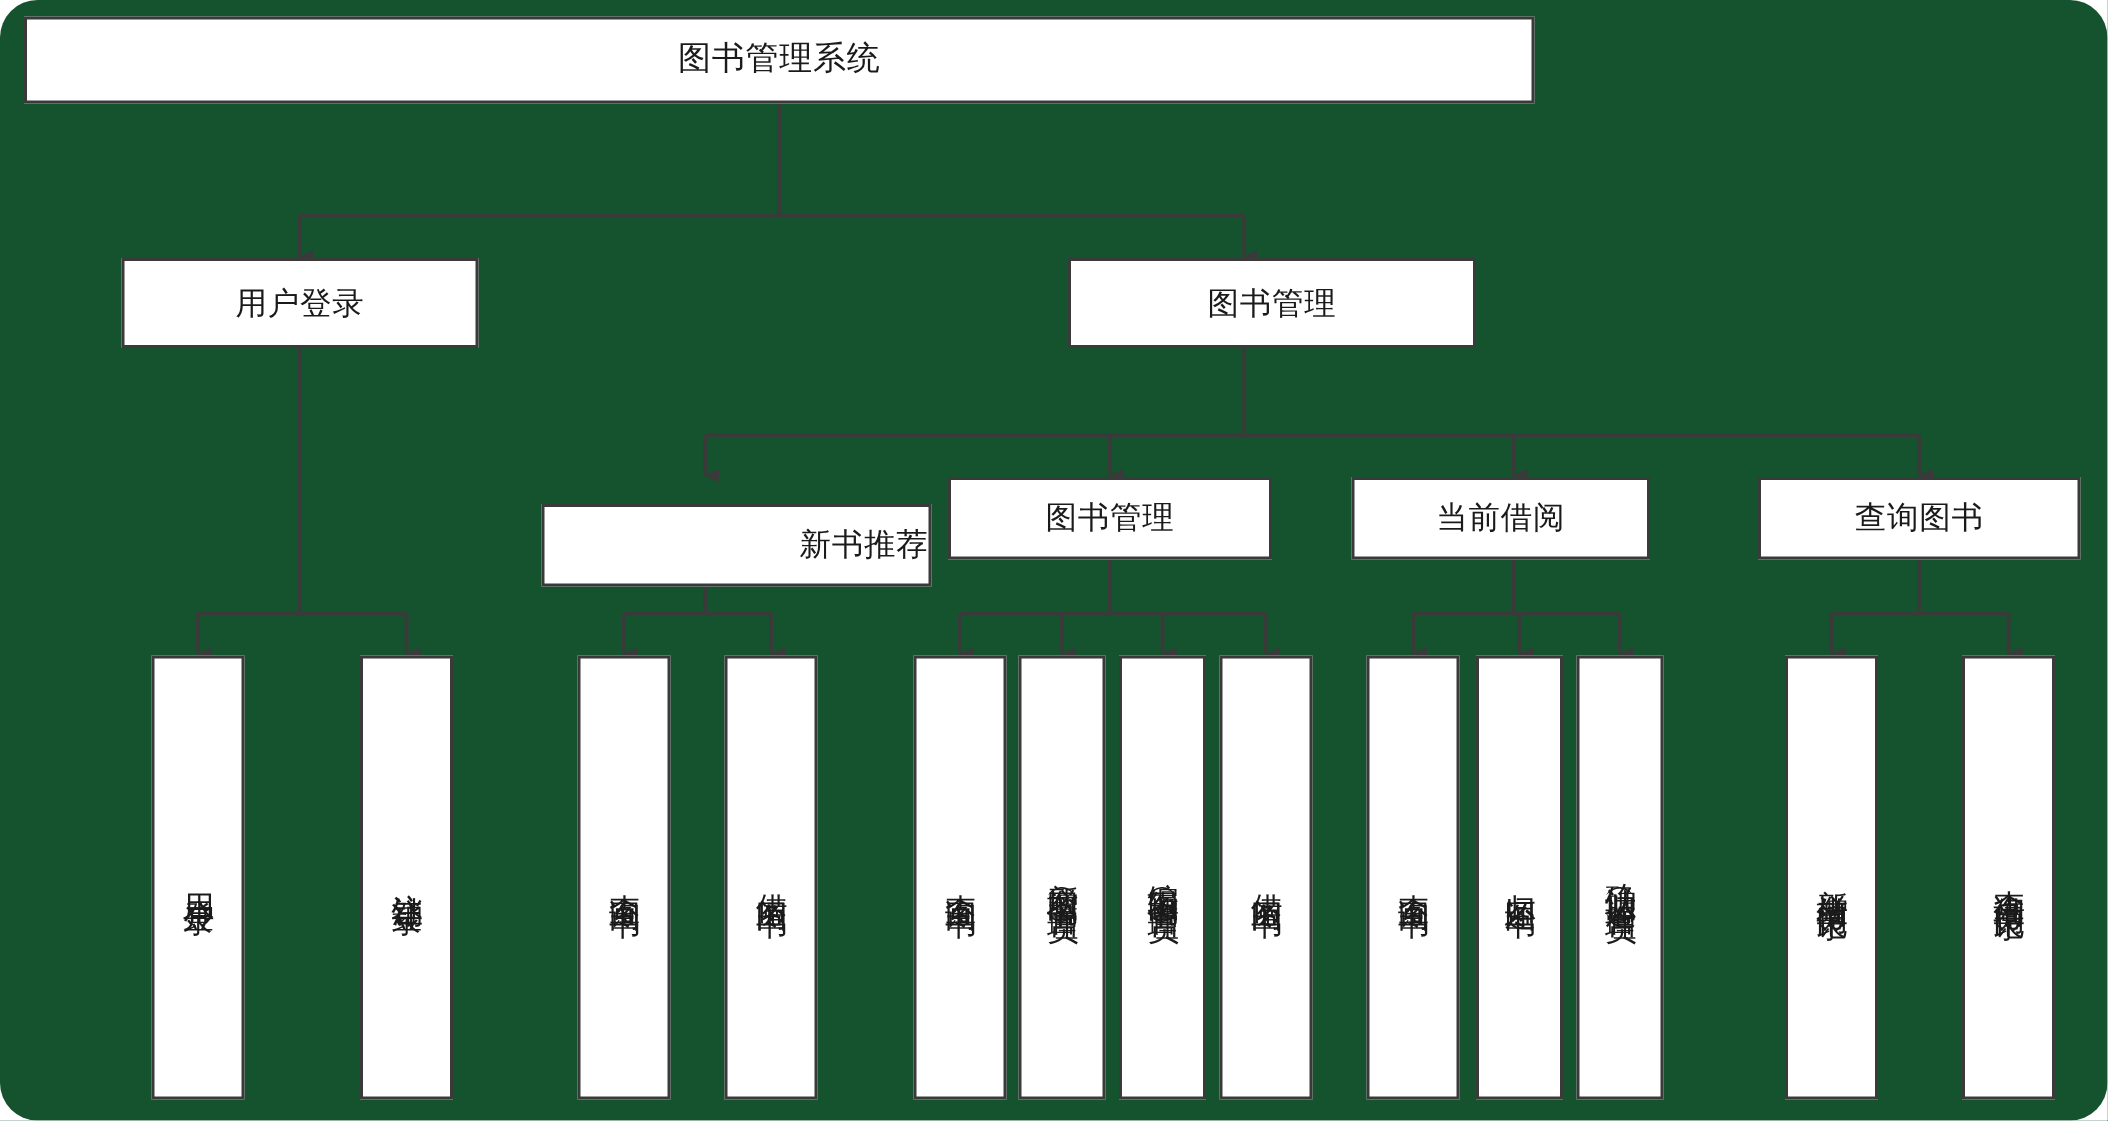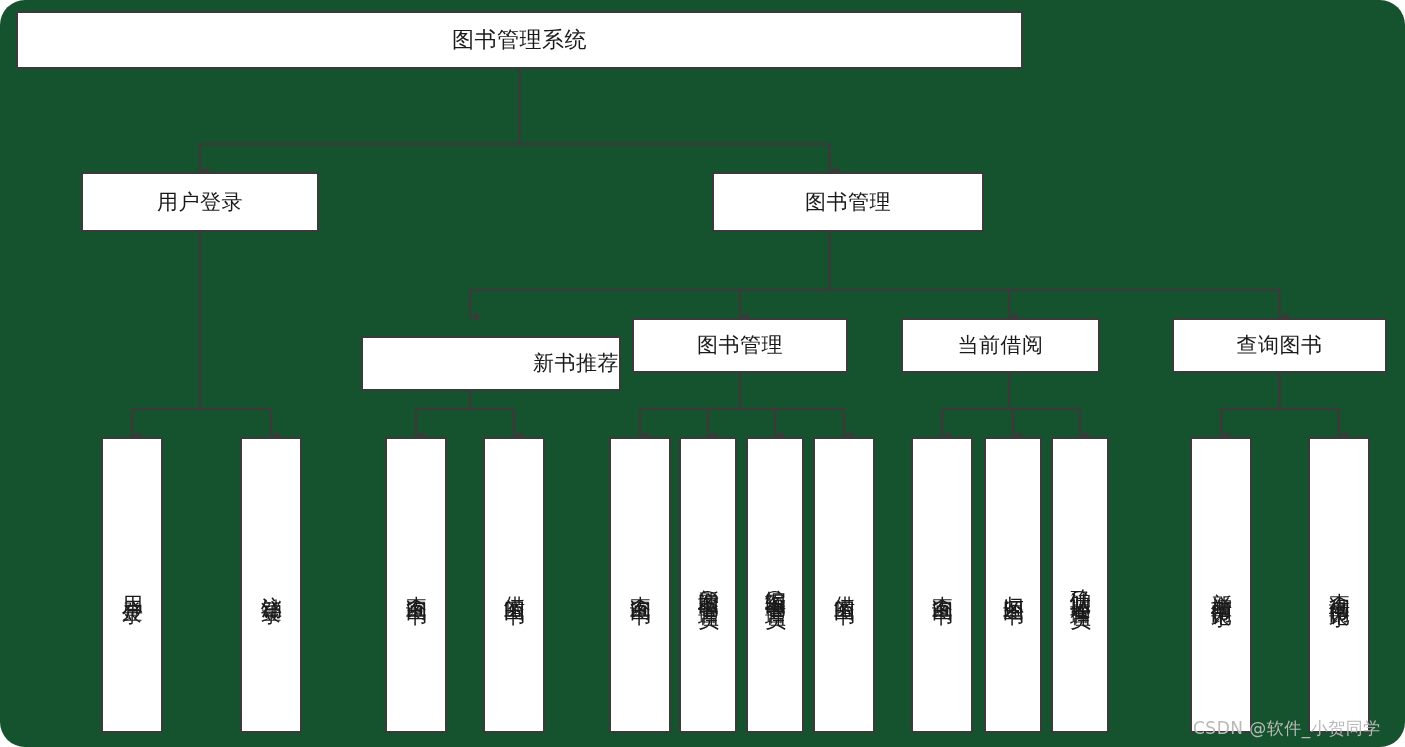--- a/index.html
+++ b/index.html
@@ -173,14 +173,13 @@
       <div class="node vert" style="left: 1051px; top: 437px; width: 58px; height: 296px; border-color: rgb(58, 58, 58); background: rgb(255, 255, 255);">
         <span class="node-label">确认归还（管理员）</span>
       </div>
       <div class="node vert" style="left: 1190px; top: 437px; width: 62px; height: 296px; border-color: rgb(58, 58, 58); background: rgb(255, 255, 255);">
         <span class="node-label">新增借阅记录</span>
       </div>
       <div class="node vert" style="left: 1308px; top: 437px; width: 62px; height: 296px; border-color: rgb(58, 58, 58); background: rgb(255, 255, 255);">
         <span class="node-label">查询借阅记录</span>
       </div>
     </div>
-  <div class="watermark" style="left: 1193px; top: 717px; color: rgb(185, 185, 185);">CSDN @软件_小贺同学</div>
 </div>
 
 </body></html>

